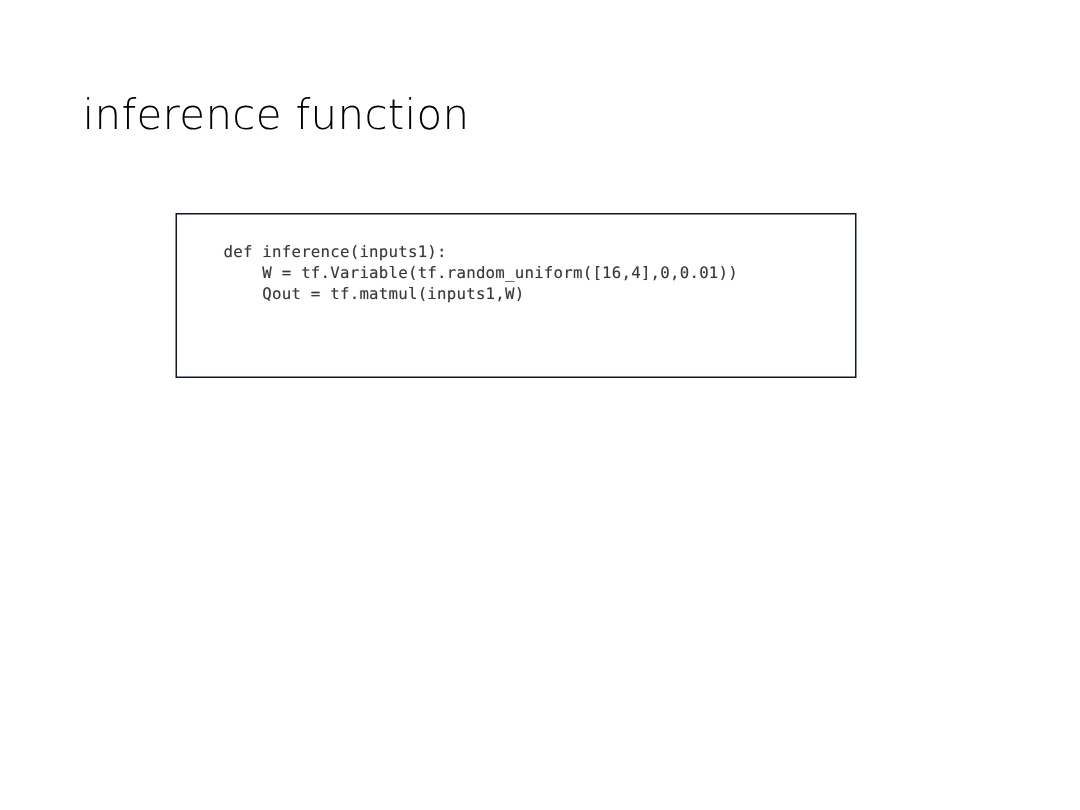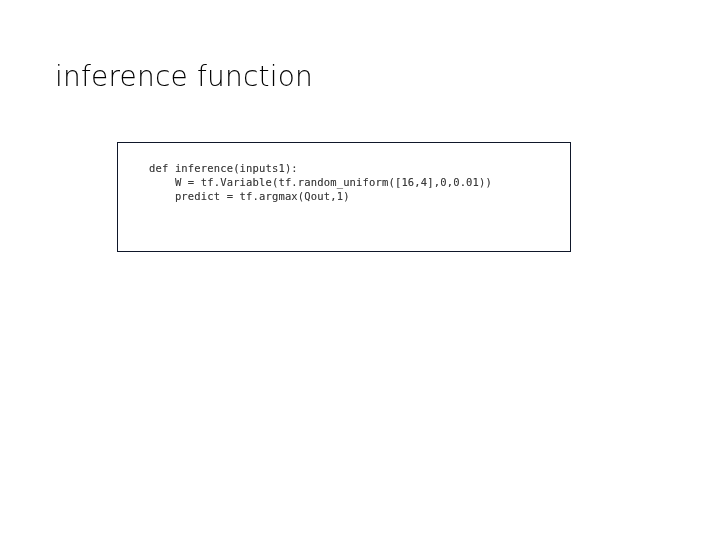--- a/index.html
+++ b/index.html
@@ -81,21 +81,21 @@
 <body>
 
 <div class="slide">
 
   <div class="slide-title">inference function</div>
 
   <div class="code-box">
     <div class="code-inner">
       <div class="code-line">def inference(inputs1):</div>
       <div class="code-line">    W = tf.Variable(tf.random_uniform([16,4],0,0.01))</div>
-      <div class="code-line">    predict = tf.argmax(Qout,1)</div>
+      <div class="code-line">    Qout = tf.matmul(inputs1,W)</div>
     </div>
   </div>
 
   <div class="footer">
 
     
 
     
 
   </div>

